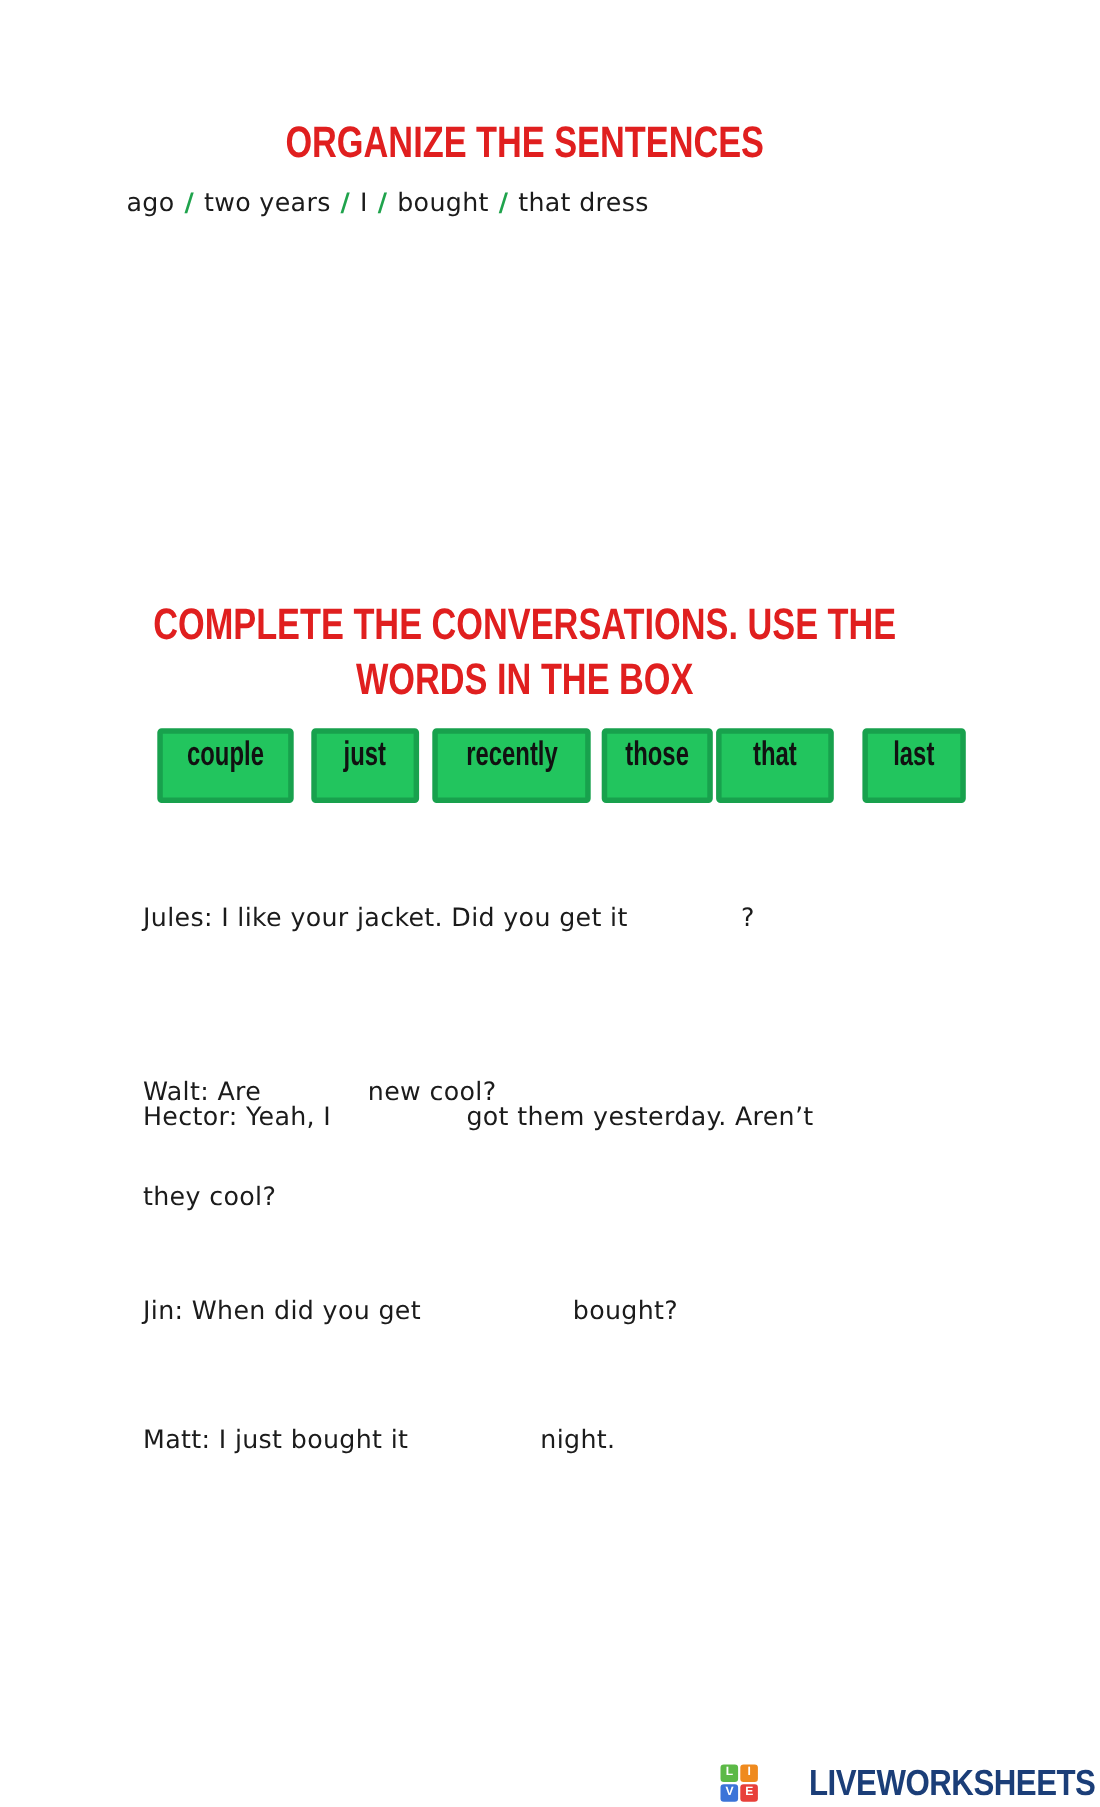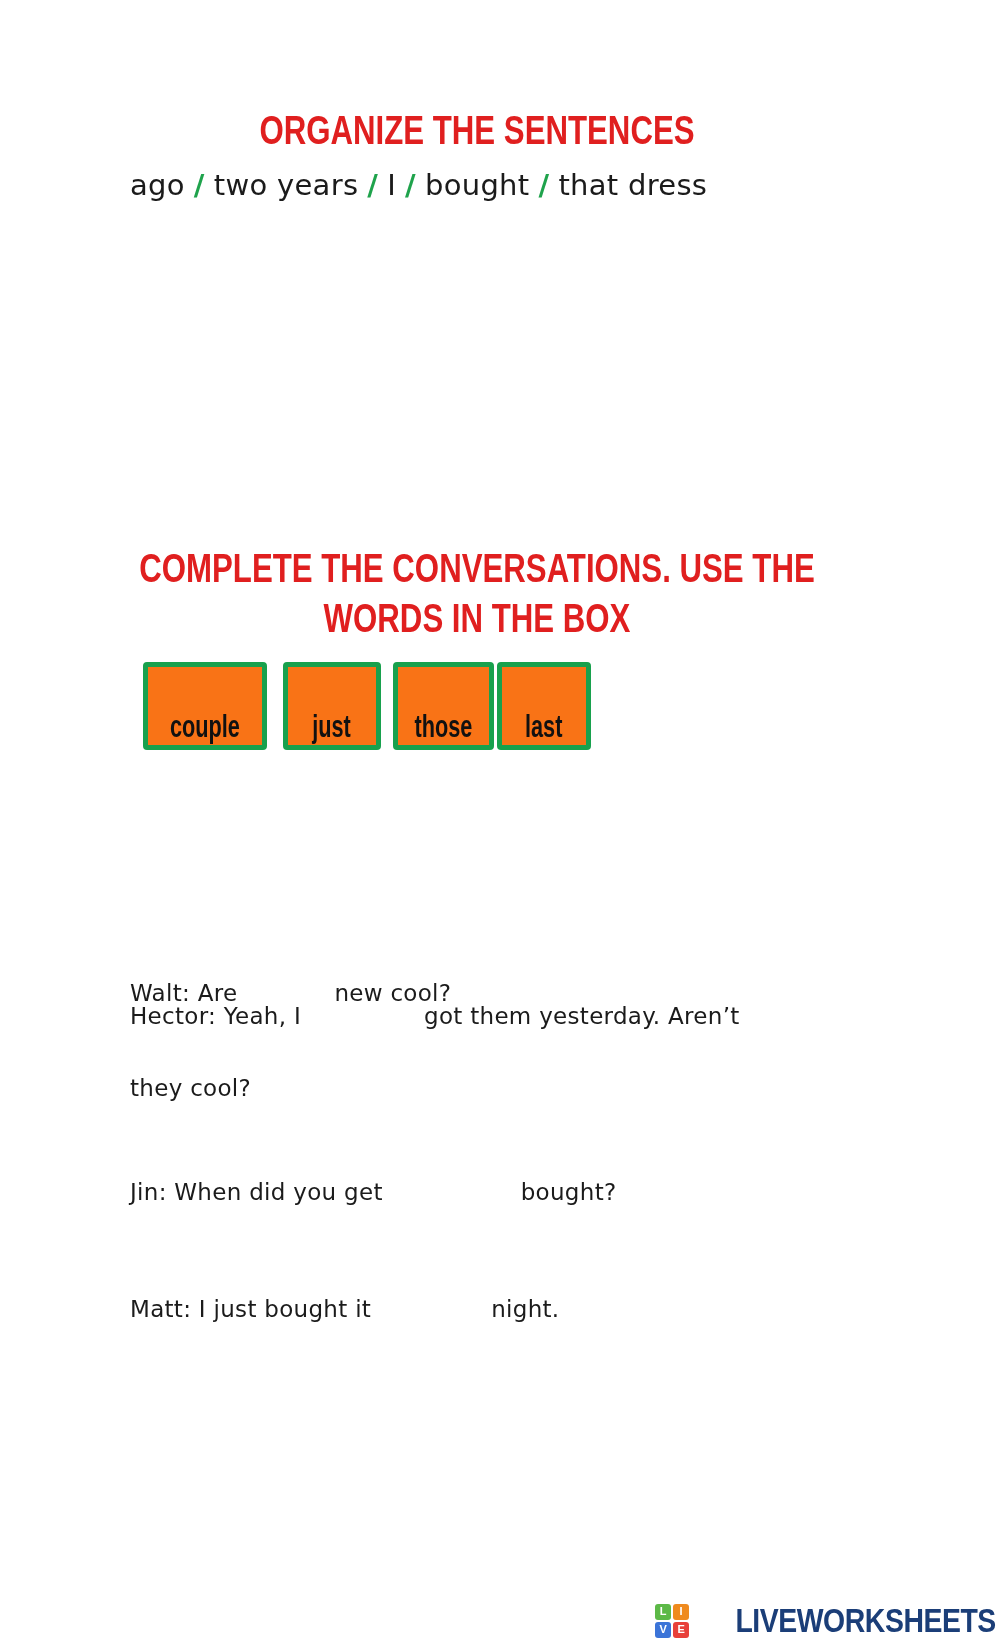--- a/index.html
+++ b/index.html
@@ -25,46 +25,46 @@
     font-weight: bold;
     color: #E01F1F;
     transform: scaleX(0.78);
     white-space: nowrap;
   }
   .heading.h1 { top: 106px; font-size: 40px; line-height: 48px; }
   .heading.h2 { top: 543px; font-size: 40px; line-height: 50px; white-space: normal; }
 
   
   .sentence {
-    left: 130px;
-    font-size: 29px;
+    left: 115px;
+    font-size: 23px;
     line-height: 34px;
     white-space: nowrap;
     letter-spacing: 0.3px;
   }
   .slash {
     color: #1FA34C;
     font-weight: bold;
     margin: 0 9px;
   }
 
   
   .wordbank {
     top: 662px;
     left: 143px;
     display: flex;
     align-items: stretch;
   }
   .wordbox {
-    height: 88px;
+    height: 68px;
     border: 5px solid #18A14D;
     border-radius: 4px;
-    background: #f97316;
-    display: flex;
-    align-items: flex-end;
+    background: #22c55e;
+    display: flex;
+    align-items: flex-start;
     justify-content: center;
   }
   .cond {
     display: inline-block;
     font-family: "Liberation Sans", sans-serif;
     font-weight: 600;
     font-size: 31px;
     color: #111111;
     transform: scaleX(0.70);
     white-space: nowrap;
@@ -144,28 +144,37 @@
     <div>WORDS IN THE BOX</div>
   </div>
 
   <div class="abs wordbank">
     <div class="wordbox" style="width:124px; margin-right:16px">
         <span class="cond">couple</span>
       </div>
     <div class="wordbox" style="width:98px; margin-right:12px">
         <span class="cond">just</span>
       </div>
+    <div class="wordbox" style="width:144px; margin-right:10px">
+        <span class="cond">recently</span>
+      </div>
     <div class="wordbox" style="width:101px; margin-right:3px">
         <span class="cond">those</span>
       </div>
+    <div class="wordbox" style="width:107px; margin-right:26px">
+        <span class="cond">that</span>
+      </div>
     <div class="wordbox" style="width:94px">
         <span class="cond">last</span>
       </div>
   </div>
 
+  <div class="abs dialog" style="top:818px">
+    <span>Jules: I like your jacket. Did you get it</span><span class="blank" style="width:103px"></span><span>?</span>
+  </div>
 
   <div class="abs dialog" style="top:976px">
     <span>Walt: Are</span><span class="blank" style="width:97px"></span><span>new cool?</span>
   </div>
   <div class="abs dialog" style="top:999px">
     <span>Hector: Yeah, I</span><span class="blank" style="width:123px"></span><span>got them yesterday. Aren’t</span>
   </div>
   <div class="abs dialog" style="top:1071px">
     <span>they cool?</span>
   </div>

